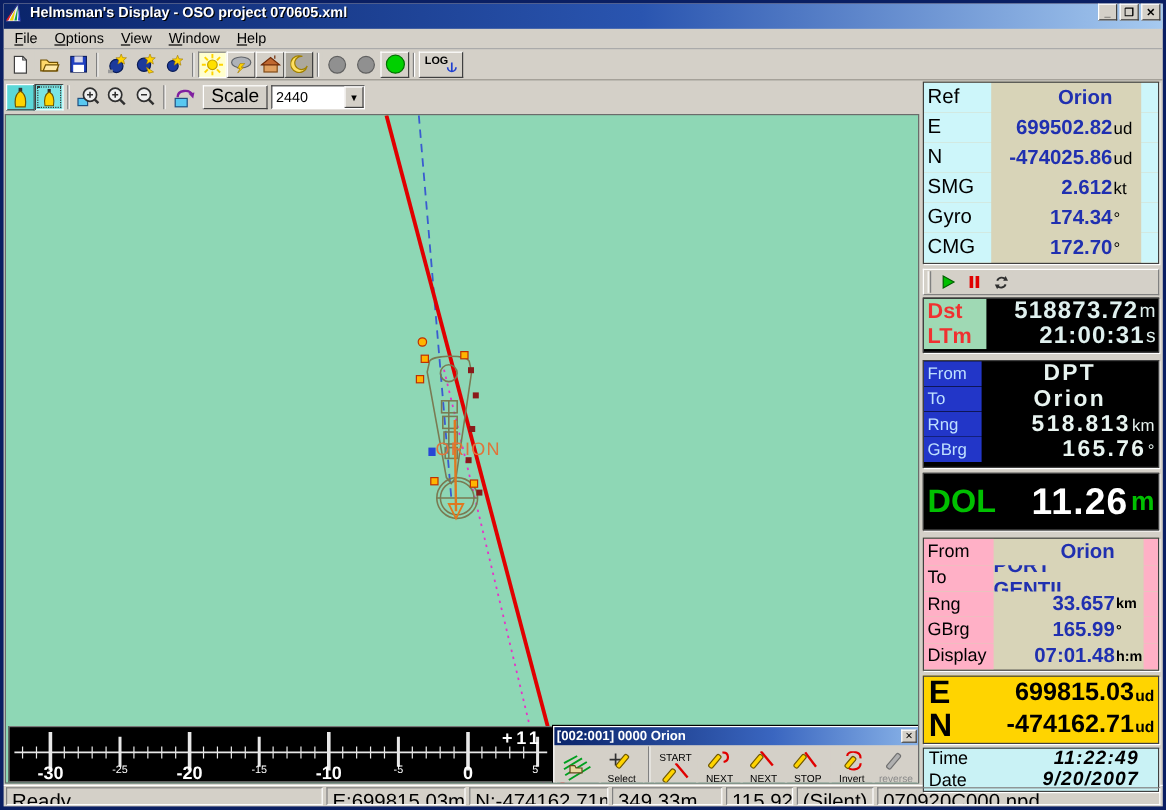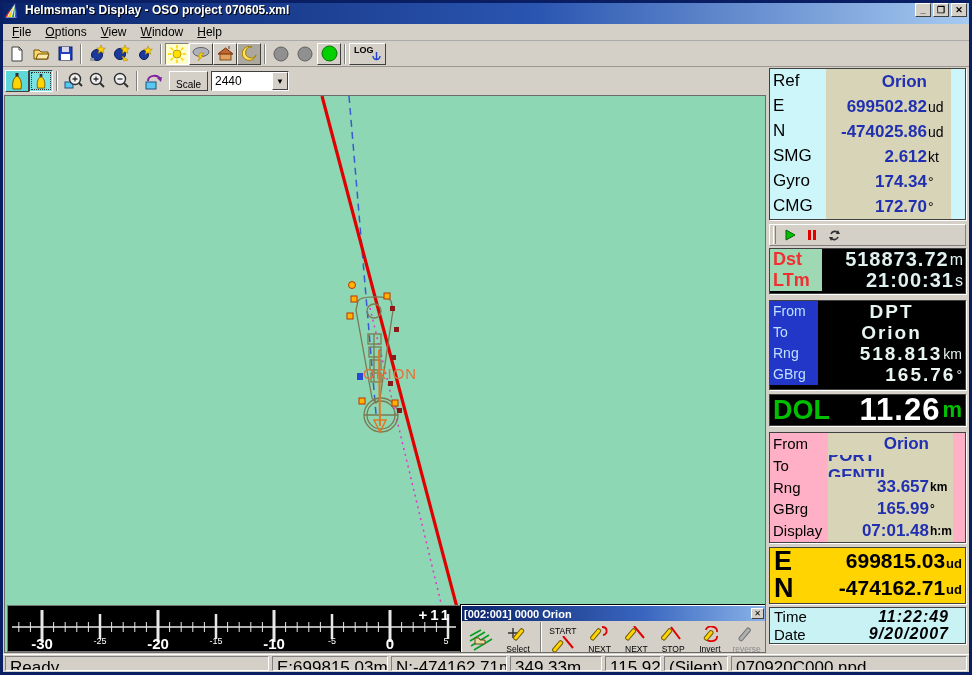--- a/index.html
+++ b/index.html
@@ -19,21 +19,21 @@
   
   .tbar{height:26px;display:flex;align-items:center;padding:1px 2px;border-bottom:1px solid #9a968e;}
   .tbtn{width:24px;height:22px;display:flex;align-items:center;justify-content:center;background:#d4d0c8;border:1px solid #d4d0c8;flex:none;}
   .tbtn.raised{border-color:#fff #404040 #404040 #fff;}
   .tbtn.lit{background:#ffffce;border-color:#808080 #fff #fff #808080;}
   .tbtn.dark{background:#aca89e;border-color:#fff #404040 #404040 #fff;}
   .tbtn.cyanbg{background:#5cd8d8;border-color:#fff #404040 #404040 #fff;}
   .tbtn.cyansel{background:#7ae4e4;border-color:#404040 #fff #fff #404040;outline:1px dotted #333;outline-offset:-3px;}
   .tsep{width:2px;height:20px;border-left:1px solid #808080;border-right:1px solid #fff;margin:0 3px;flex:none;}
   .grip{width:3px;height:18px;border-left:1px solid #fff;border-right:1px solid #808080;margin:0 3px 0 1px;flex:none;}
-  .scale-btn{height:20px;padding:0 6px;font-size:10px;background:#d4d0c8;border:1px solid;border-color:#fff #404040 #404040 #fff;display:flex;align-items:flex-end;margin-left:4px;}
+  .scale-btn{height:20px;padding:0 6px;font-size:16px;background:#d4d0c8;border:1px solid;border-color:#fff #404040 #404040 #fff;display:flex;align-items:center;margin-left:4px;}
   .combo{height:20px;width:78px;background:#fff;border:1px solid;border-color:#404040 #fff #fff #404040;display:flex;margin-left:3px;}
   .combo .cval{flex:1;font-size:12px;padding:2px 3px;}
   .combo .cbtn{width:16px;background:#d4d0c8;border:1px solid;border-color:#fff #404040 #404040 #fff;font-size:8px;display:flex;align-items:center;justify-content:center;}
   .logbtn{height:22px;padding:1px 4px;background:#d4d0c8;border:1px solid;border-color:#fff #404040 #404040 #fff;font-size:9px;font-weight:bold;display:flex;align-items:flex-start;}
   
   .content{display:flex;height:587px;}
   .leftcol{width:764px;flex:none;display:flex;flex-direction:column;}
   .map{position:relative;flex:1;margin:0 1px 1px 1px;border:1px solid #6b6b6b;background:#8ed7b5;overflow:hidden;}
   .rightcol{width:202px;flex:none;padding:1px 3px 0 2px;}
   
@@ -58,21 +58,21 @@
   .dst .rv{color:#dff0ee;font-weight:bold;font-size:20px;letter-spacing:1px;}
   .dst .ru{color:#dff0ee;font-size:16px;padding:0 2px 0 1px;}
   
   .wpt{height:90px;margin-top:6px;}
   .wpt .drow{height:21px;}
   .wpt .lab{width:48px;background:#2236c8;height:100%;color:#bfe0ff;font-size:14px;padding-left:3px;line-height:21px;}
   .wpt .rv{color:#e8f4f0;font-weight:bold;font-size:19px;letter-spacing:2px;}
   .wpt .ctr{justify-content:center;}
   .wpt .ru{color:#e8f4f0;font-size:14px;padding:0 3px 0 1px;}
   
-  .dol{height:32px;margin-top:4px;display:flex;align-items:center;padding:0 3px;justify-content:flex-end;}
+  .dol{height:48px;margin-top:4px;display:flex;align-items:center;padding:0 3px;justify-content:flex-end;}
   .dol .dl{color:#00c000;font-weight:bold;font-size:27px;flex:none;}
   .dol .dv{flex:1;text-align:right;color:#fff;font-weight:bold;font-size:31px;letter-spacing:1px;}
   .dol .du{color:#00c000;font-size:22px;font-weight:bold;padding-left:2px;}
   
   .route{height:111px;margin-top:6px;background:#d8d4b8;}
   .route .drow{height:21.8px;}
   .route .lab{width:58px;background:#ffb0c6;height:100%;font-size:15px;padding:2px 0 0 3px;}
   .route .rv{color:#2030b0;font-weight:bold;font-size:17px;}
   .route .ru{font-size:12px;font-weight:bold;width:24px;text-align:left;padding-left:1px;}
   .route .strip{width:12px;background:#ffb0c6;height:100%;flex:none;}

